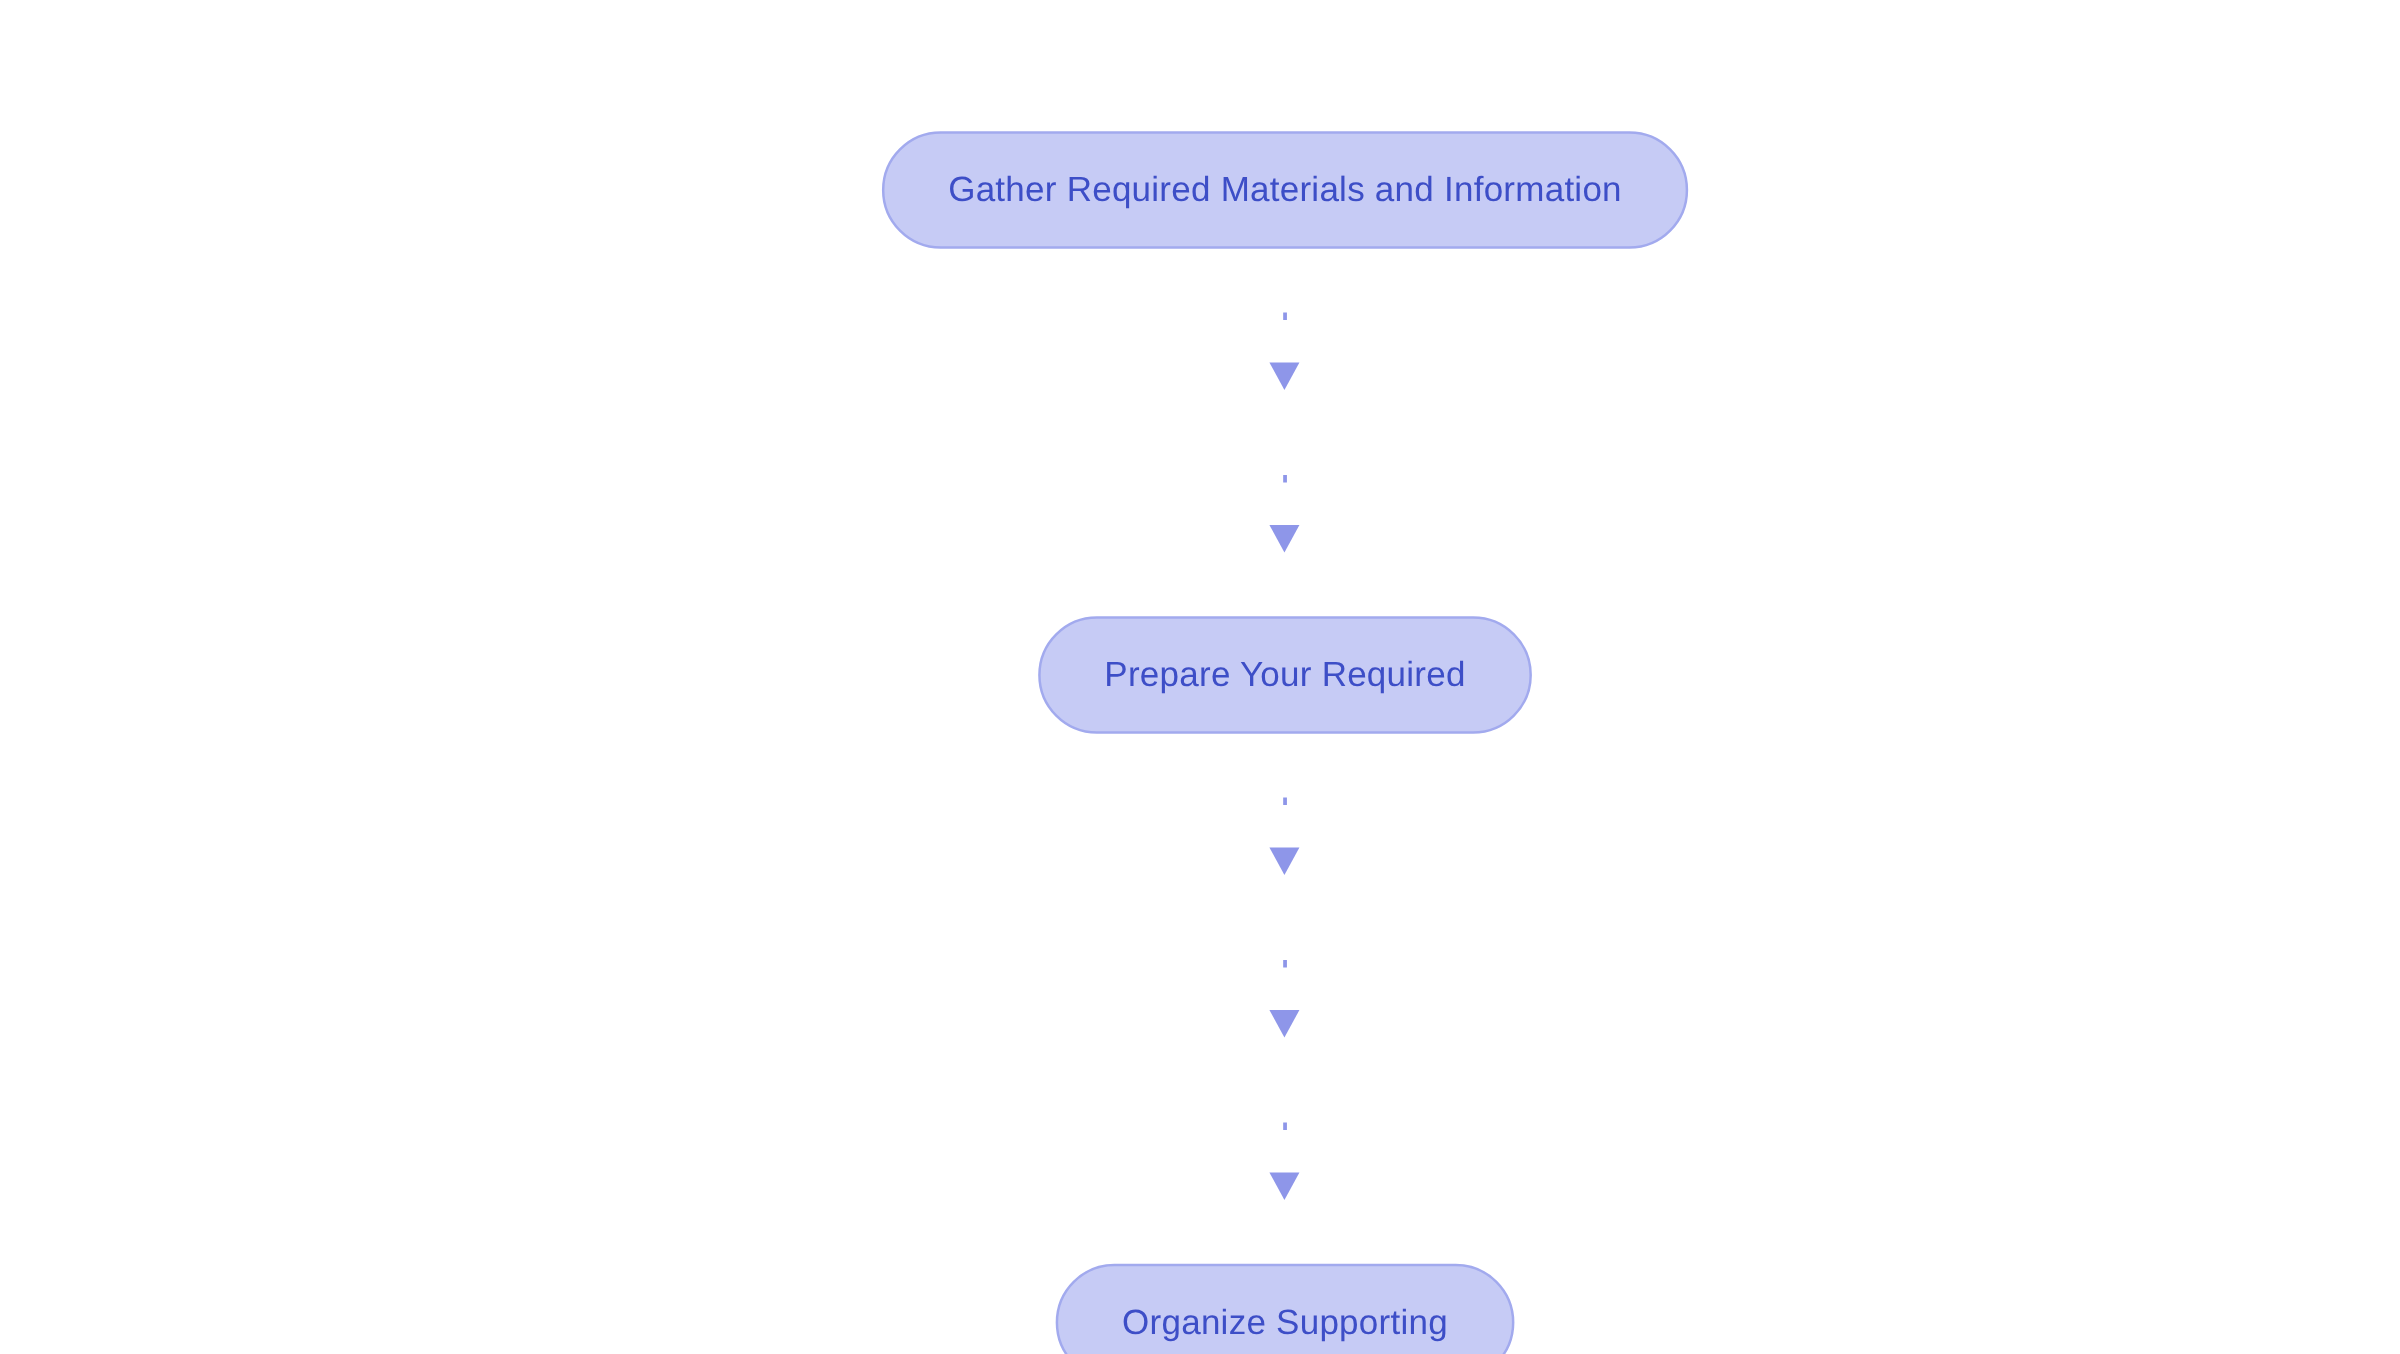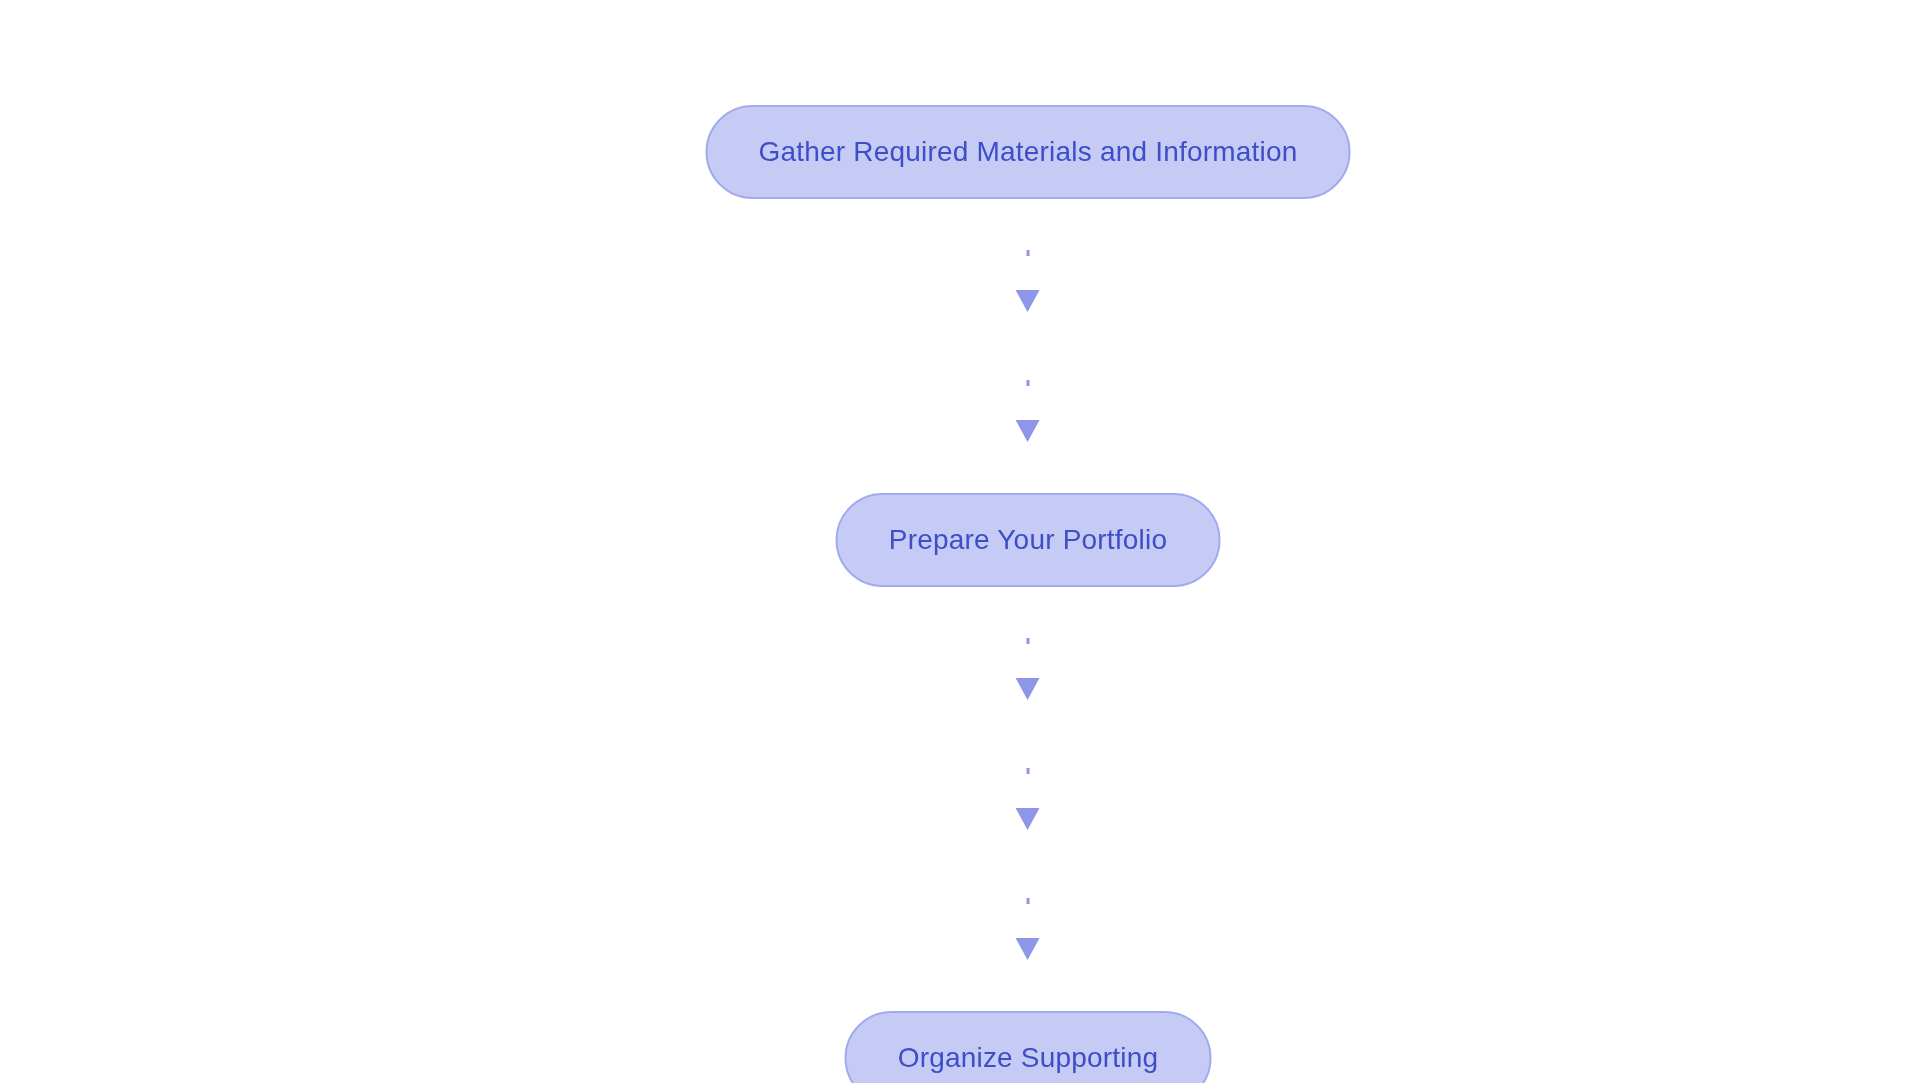--- a/index.html
+++ b/index.html
@@ -81,21 +81,21 @@
       <div class="arrow-head"></div>
     </div>
 
 
     <div class="flow-arrow">
       <div class="arrow-line"></div>
       <div class="arrow-head"></div>
     </div>
 
     <div class="flow-node">
-      <span>Prepare Your Portfolio</span>
+      <span>Prepare Your Required</span>
     </div>
 
     <div class="flow-arrow">
       <div class="arrow-line"></div>
       <div class="arrow-head"></div>
     </div>
 
 
     <div class="flow-arrow">
       <div class="arrow-line"></div>

